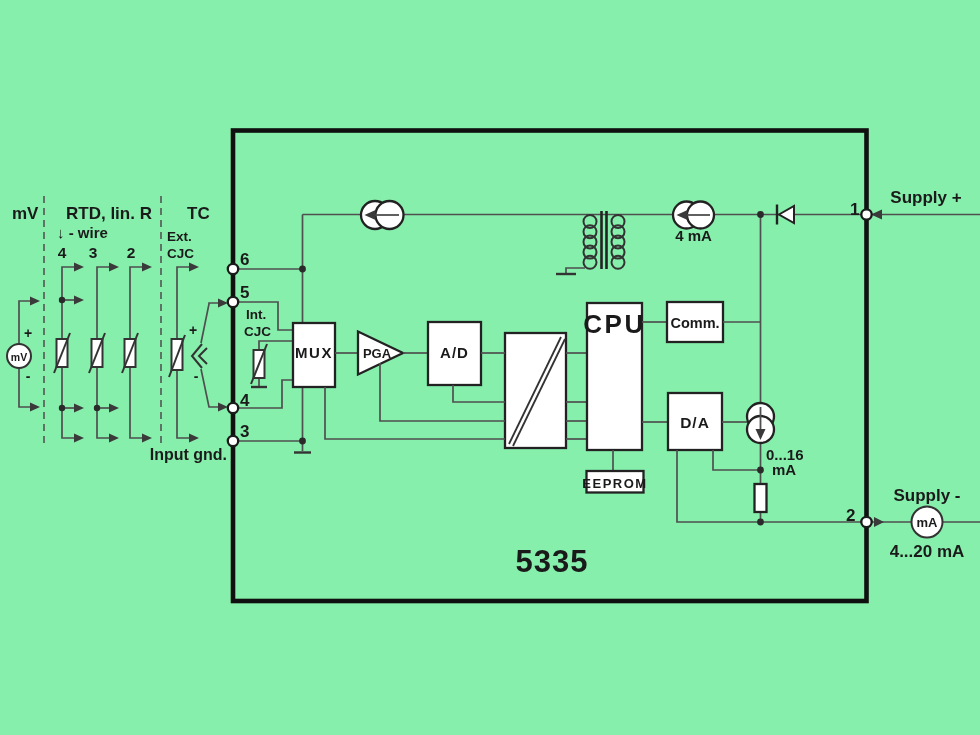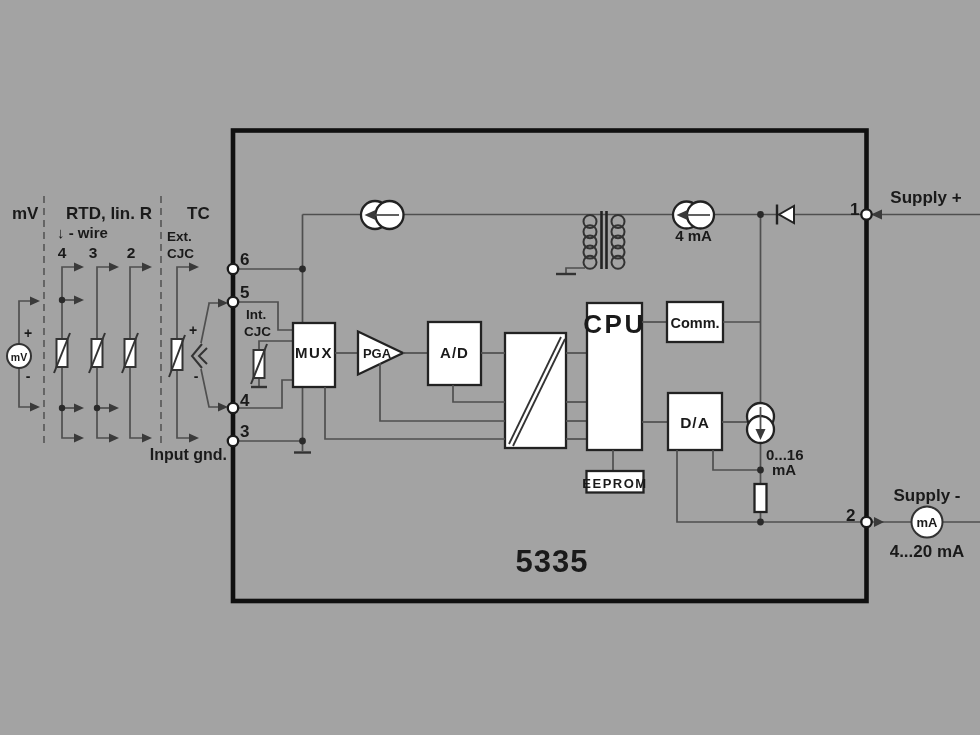--- a/index.html
+++ b/index.html
@@ -1,16 +1,16 @@
 <!DOCTYPE html>
 <html><head>
 <meta charset="utf-8">
 <style>
   html,body{margin:0;padding:0;background:#ffffff;}
-  #stage{position:relative;width:980px;height:735px;background:#a3a3a3;overflow:hidden;
+  #stage{position:relative;width:980px;height:735px;background:#86efac;overflow:hidden;
          font-family:"Liberation Sans", sans-serif;text-align:right;}
   svg text{fill:#1a1a1a;font-family:"Liberation Sans", sans-serif;font-weight:600;}
   .wire{stroke:#4f4f4f;stroke-width:1.7;fill:none;}
   .wire2{stroke:#4f4f4f;stroke-width:1.8;fill:none;}
   .blk{fill:#ffffff;stroke:#222222;stroke-width:2.3;}
   .sens{fill:#ffffff;stroke:#333333;stroke-width:2;}
   .sensl{stroke:#333333;stroke-width:2;fill:none;}
   .dot{fill:#2a2a2a;stroke:none;}
   .ah{fill:#3a3a3a;stroke:none;}
   .term{fill:#ffffff;stroke:#1a1a1a;stroke-width:2.3;}

